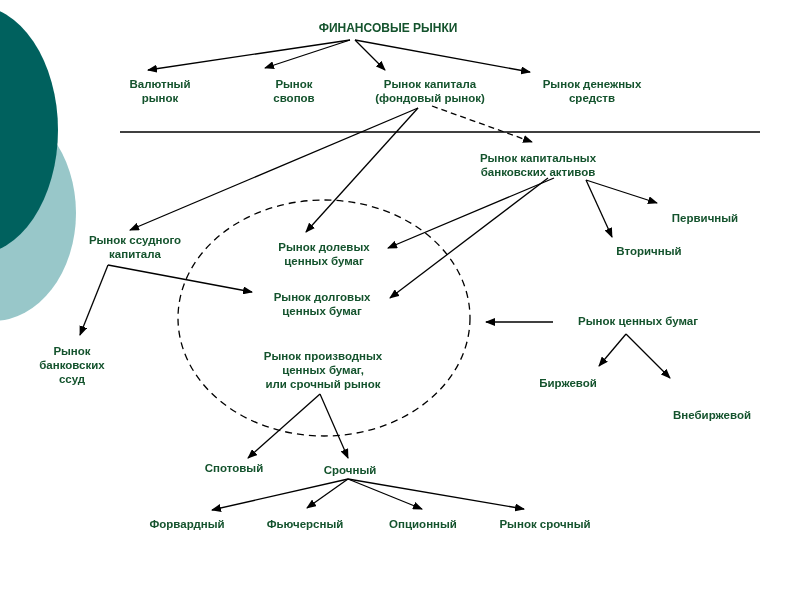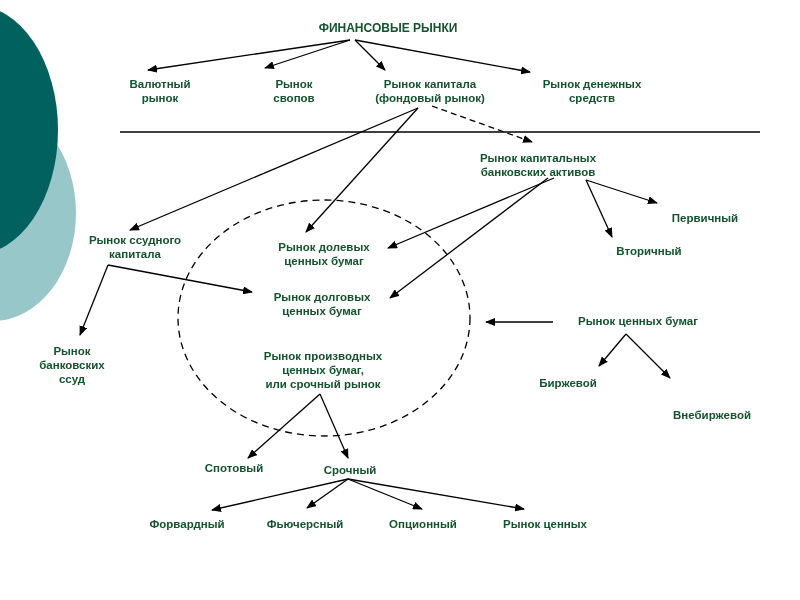--- a/index.html
+++ b/index.html
@@ -113,13 +113,13 @@
 <div class="lbl" style="left:638px; top:314px;text-align:right;">Рынок ценных бумаг</div>
 <div class="lbl" style="left:568px; top:376px;">Биржевой</div>
 <div class="lbl" style="left:680px; top:408px;margin-left:32px;">Внебиржевой</div>
 
 <div class="lbl" style="left:234px; top:461px;">Спотовый</div>
 <div class="lbl" style="left:350px; top:463px;text-align:right;">Срочный</div>
 
 <div class="lbl" style="left:187px; top:517px;">Форвардный</div>
 <div class="lbl" style="left:305px; top:517px;">Фьючерсный</div>
 <div class="lbl" style="left:423px; top:517px;">Опционный</div>
-<div class="lbl" style="left:545px; top:517px;">Рынок ценных</div>
+<div class="lbl" style="left:545px; top:517px;">Рынок срочный</div>
 
 </body></html>

